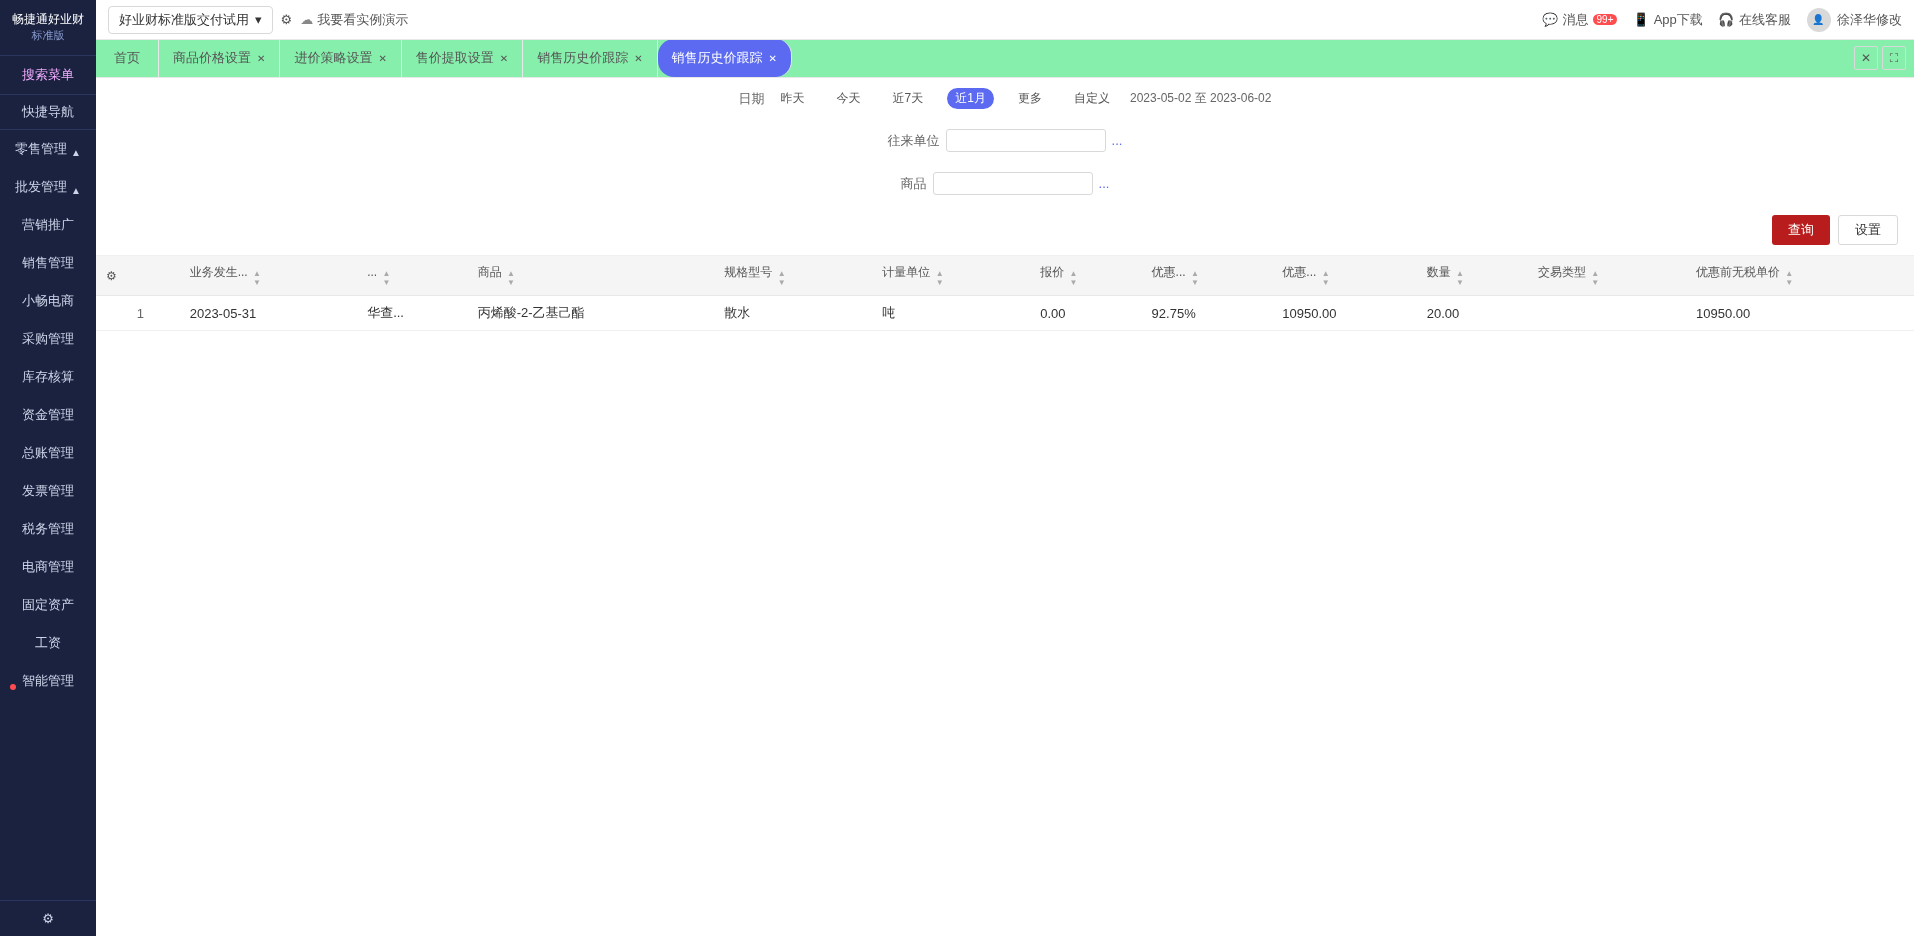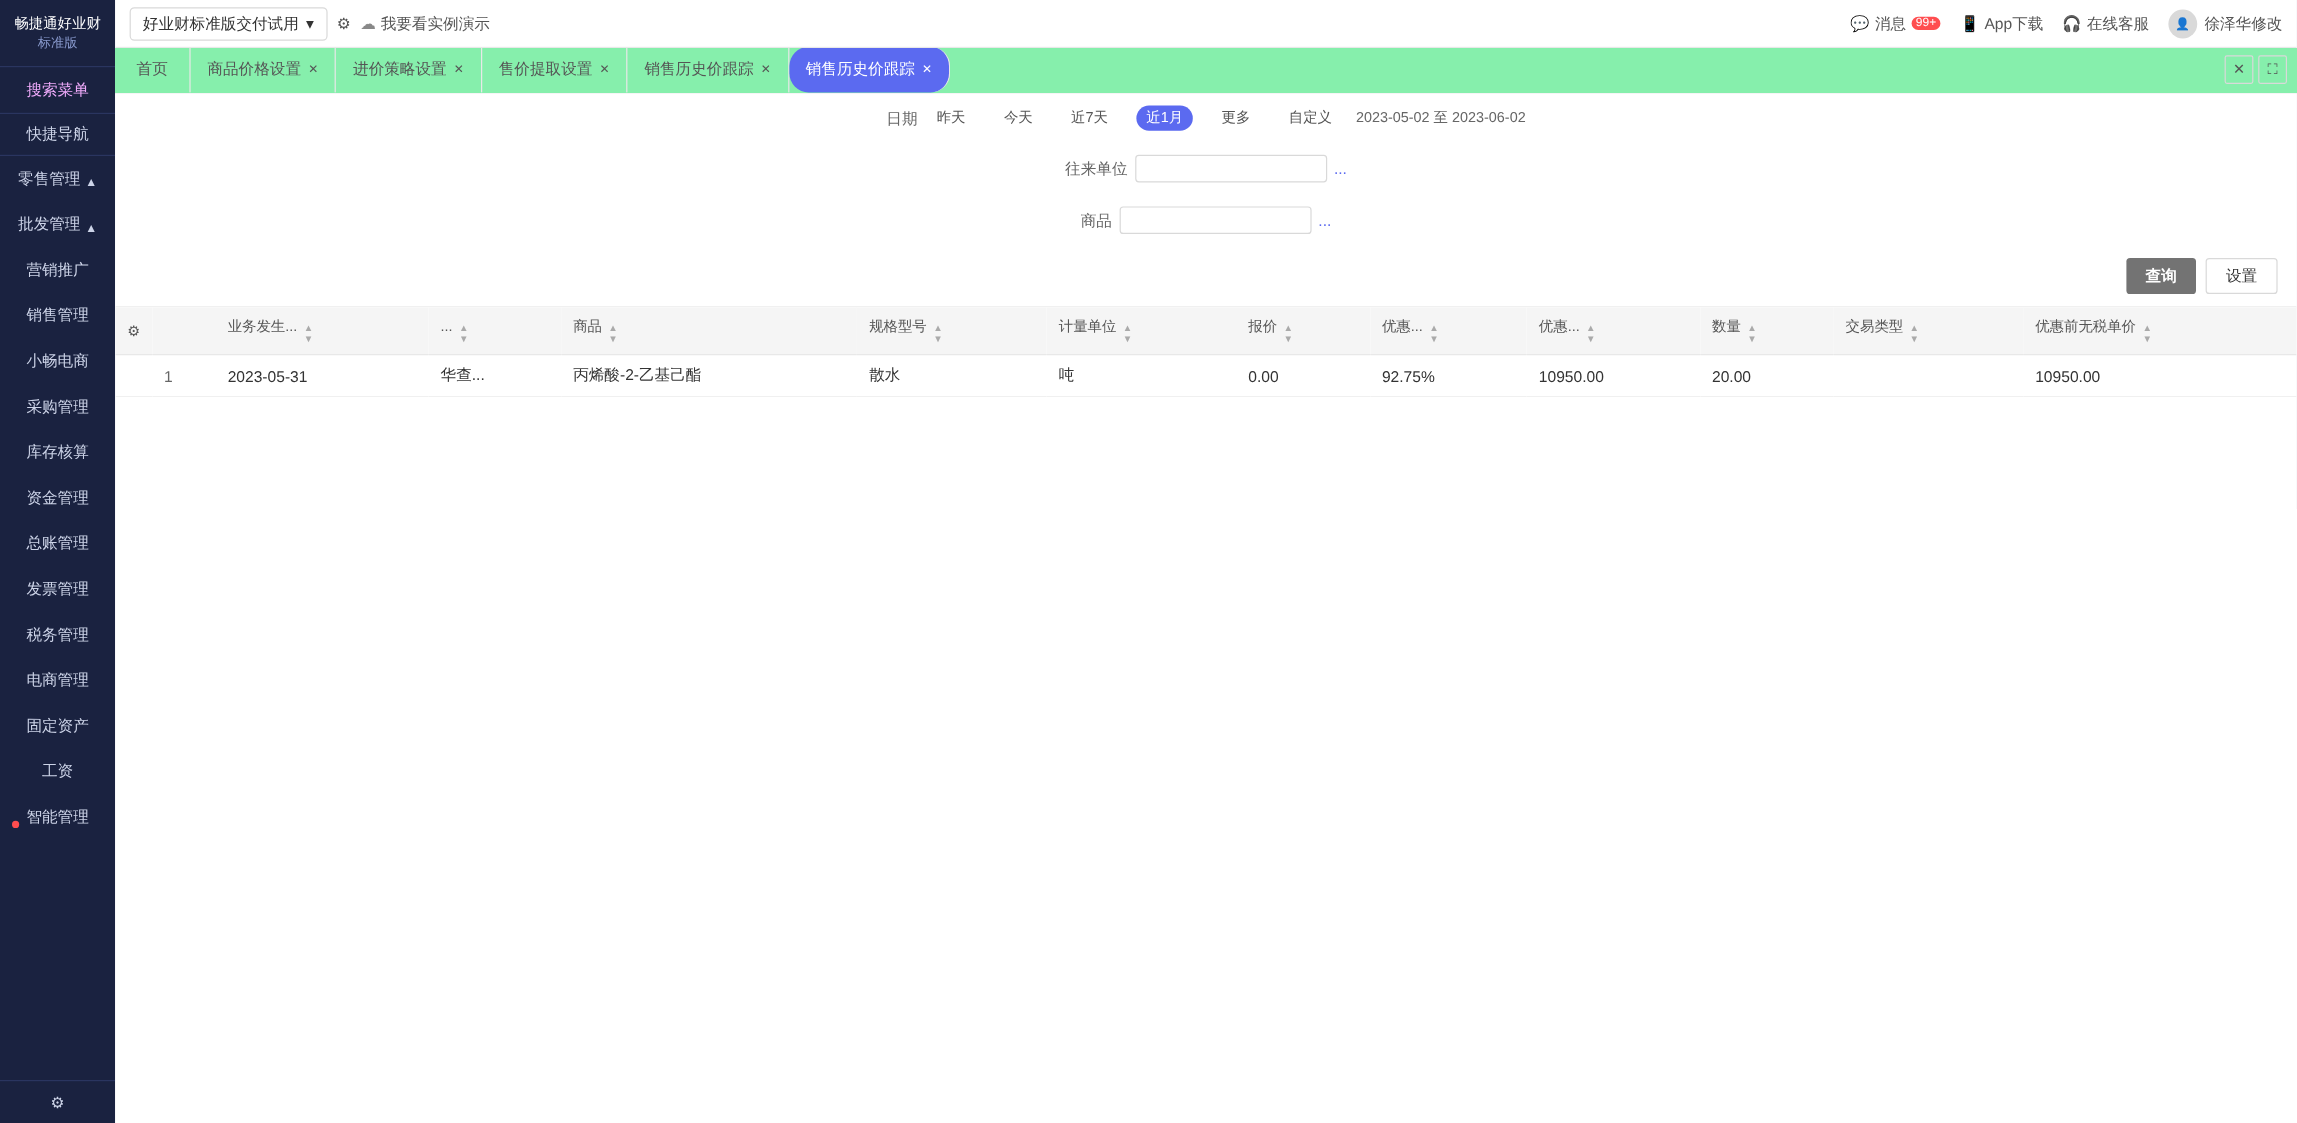--- a/index.html
+++ b/index.html
@@ -56,21 +56,21 @@
     .filter-row { display: flex; align-items: center; gap: 8px; }
     .filter-label { color: #666; font-size: 13px; }
     .date-pills { display: flex; align-items: flex-start; gap: 16px; }
     .date-pill { padding: 2px 8px; border-radius: 3px; font-size: 12px; cursor: pointer; color: #555; }
     .date-pill.active { background: #5b6af0; color: #fff; border-radius: 12px; }
     .date-range { font-size: 12px; color: #666; margin-left: 4px; }
     .filter-input-group { display: flex; align-items: center; gap: 6px; }
     .filter-input { border: 1px solid #d9d9d9; border-radius: 3px; padding: 3px 8px; font-size: 13px; width: 160px; color: #333; outline: none; }
     .more-btn { color: #5b6af0; cursor: pointer; font-size: 13px; }
     .action-buttons { margin-left: auto; display: flex; gap: 8px; }
-    .btn-primary { background: #737373; color: #fff; border: none; border-radius: 3px; padding: 5px 16px; font-size: 13px; cursor: pointer; font-weight: bold; }
+    .btn-primary { background: #b91c1c; color: #fff; border: none; border-radius: 3px; padding: 5px 16px; font-size: 13px; cursor: pointer; }
     .btn-default { background: #fff; color: #333; border: 1px solid #d9d9d9; border-radius: 3px; padding: 5px 16px; font-size: 13px; cursor: pointer; }
 
     
     .table-wrap { padding: 0; overflow: auto; }
     table { width: 100%; border-collapse: collapse; font-size: 13px; }
     thead tr { background: #f5f5f5; }
     th { padding: 8px 10px; text-align: left; color: #555; font-weight: normal; border-bottom: 1px solid #e8e8e8; white-space: nowrap; font-size: 12px; }
     th .sort-icons { display: inline-flex; flex-direction: column; margin-left: 2px; font-size: 8px; color: #aaa; }
     td { padding: 8px 10px; border-bottom: 1px solid #f0f0f0; color: #333; white-space: nowrap; }
     .gear-col { width: 30px; text-align: center; }

